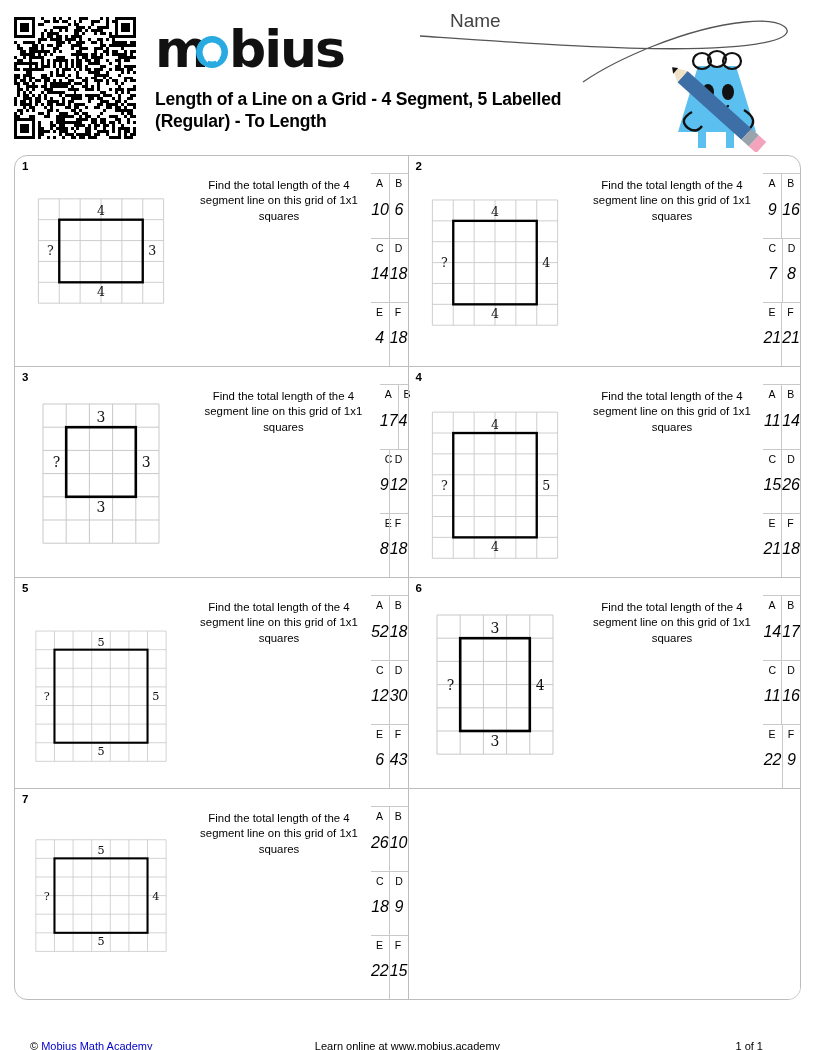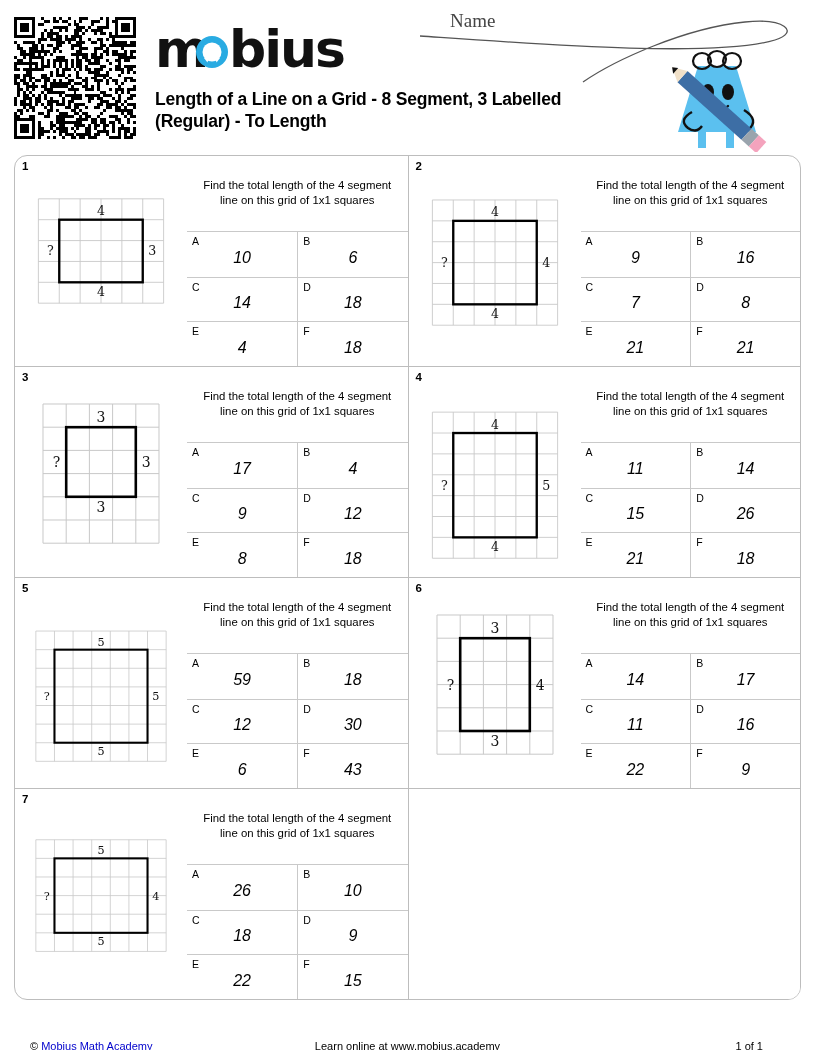--- a/index.html
+++ b/index.html
@@ -13,21 +13,21 @@
     overflow: hidden;
   }
 
   
   .header { position: relative; height: 150px; }
   .qr { position: absolute; left: 14px; top: 17px; width: 122px; height: 122px; }
   .logo-wrap { position: absolute; left: 155px; top: 22px; }
   .title { position: absolute; left: 155px; top: 88px; width: 470px;
            font-size: 17.5px; font-weight: 700; line-height: 1.28; letter-spacing: -0.2px; }
   .name-label { position: absolute; left: 450px; top: 10px; font-size: 19px;
-                color: #444; font-family: Liberation Serif, serif; font-weight: 400; }
+                color: #444; font-family: Liberation Sans, sans-serif; font-weight: 400; }
   .name-line-svg { position: absolute; left: 415px; top: 0px; }
   .mascot { position: absolute; left: 640px; top: 40px; }
 
   
   .qgrid {
     position: absolute; left: 14px; top: 155px;
     width: 787px;
     border: 1.3px solid #bdbdbd;
     border-radius: 13px;
     overflow: hidden;
@@ -39,21 +39,21 @@
   .qcell + .qcell { border-left: 1.3px solid #bdbdbd; }
   .qcell.empty { background: #fff; }
 
   .qnum { position: absolute; left: 7px; top: 4px; font-size: 11.5px; font-weight: 700; }
 
   .qbody { display: flex; height: 210px; padding-top: 17px; }
 
   .figure { width: 172px; flex: 0 0 172px; display: flex;
             align-items: flex-start; justify-content: center; padding-top: 6px; }
 
-  .right { flex: 1 1 auto; display: flex; flex-direction: column;
+  .right { flex: 1 1 auto; display: flex; flex-direction: row;
            border-left: 0; min-width: 0; }
   .prompt { text-align: center; font-size: 11.4px; line-height: 1.35;
             padding: 5px 6px 0 6px; height: 58px; }
   .opts { border-top: 1px solid #c9c9c9; flex: 1 1 auto;
           display: flex; flex-direction: column; }
   .optrow { display: flex; flex: 1 1 33.333%; }
   .optrow + .optrow { border-top: 1px solid #c9c9c9; }
   .opt { flex: 1 1 50%; position: relative; display: flex;
          align-items: center; justify-content: center; }
   .opt + .opt { border-left: 1px solid #c9c9c9; }
@@ -950,21 +950,21 @@
       <g>
         <circle cx="57" cy="30" r="16" fill="#29abe2"></circle>
         <circle cx="57" cy="30" r="9.5" fill="#ffffff"></circle>
         <path d="M57 21.5 L62 28 L52 28 Z" fill="#ffffff"></path>
         <path d="M49 36 L54.5 33 L52.5 40.5 Z" fill="#ffffff"></path>
         <path d="M65 36 L59.5 33 L61.5 40.5 Z" fill="#ffffff"></path>
       </g>
     </svg>
   </div>
 
-  <div class="title">Length of a Line on a Grid - 8 Segment, 3 Labelled (Regular) - To Length</div>
+  <div class="title">Length of a Line on a Grid - 4 Segment, 5 Labelled (Regular) - To Length</div>
 
   <div class="name-label">Name</div>
   <div class="name-line-svg">
     <svg width="385" height="145" viewBox="0 0 385 145">
       <path d="M5 36 C 120 44, 300 58, 360 40 C 385 32, 370 18, 330 22
                C 270 28, 200 60, 168 82" fill="none" stroke="#555" stroke-width="1.3"></path>
     </svg>
   </div>
 
   <div class="mascot">
@@ -1294,21 +1294,21 @@
               <text x="171.2" y="100.2" text-anchor="start" font-family="DejaVu Serif, serif" font-size="14" fill="#111">5</text>
               <text x="43.2" y="100.2" text-anchor="end" font-family="DejaVu Serif, serif" font-size="14" fill="#111">?</text>
             </svg>
           </div>
           <div class="right">
             <div class="prompt">Find the total length of the 4 segment line on this grid of 1x1 squares</div>
             <div class="opts">
               <div class="optrow">
                 <div class="opt">
                   <span class="optletter">A</span>
-                  <span class="optval">59</span>
+                  <span class="optval">52</span>
                 </div>
                 <div class="opt">
                   <span class="optletter">B</span>
                   <span class="optval">18</span>
                 </div>
               </div>
               <div class="optrow">
                 <div class="opt">
                   <span class="optletter">C</span>
                   <span class="optval">12</span>

